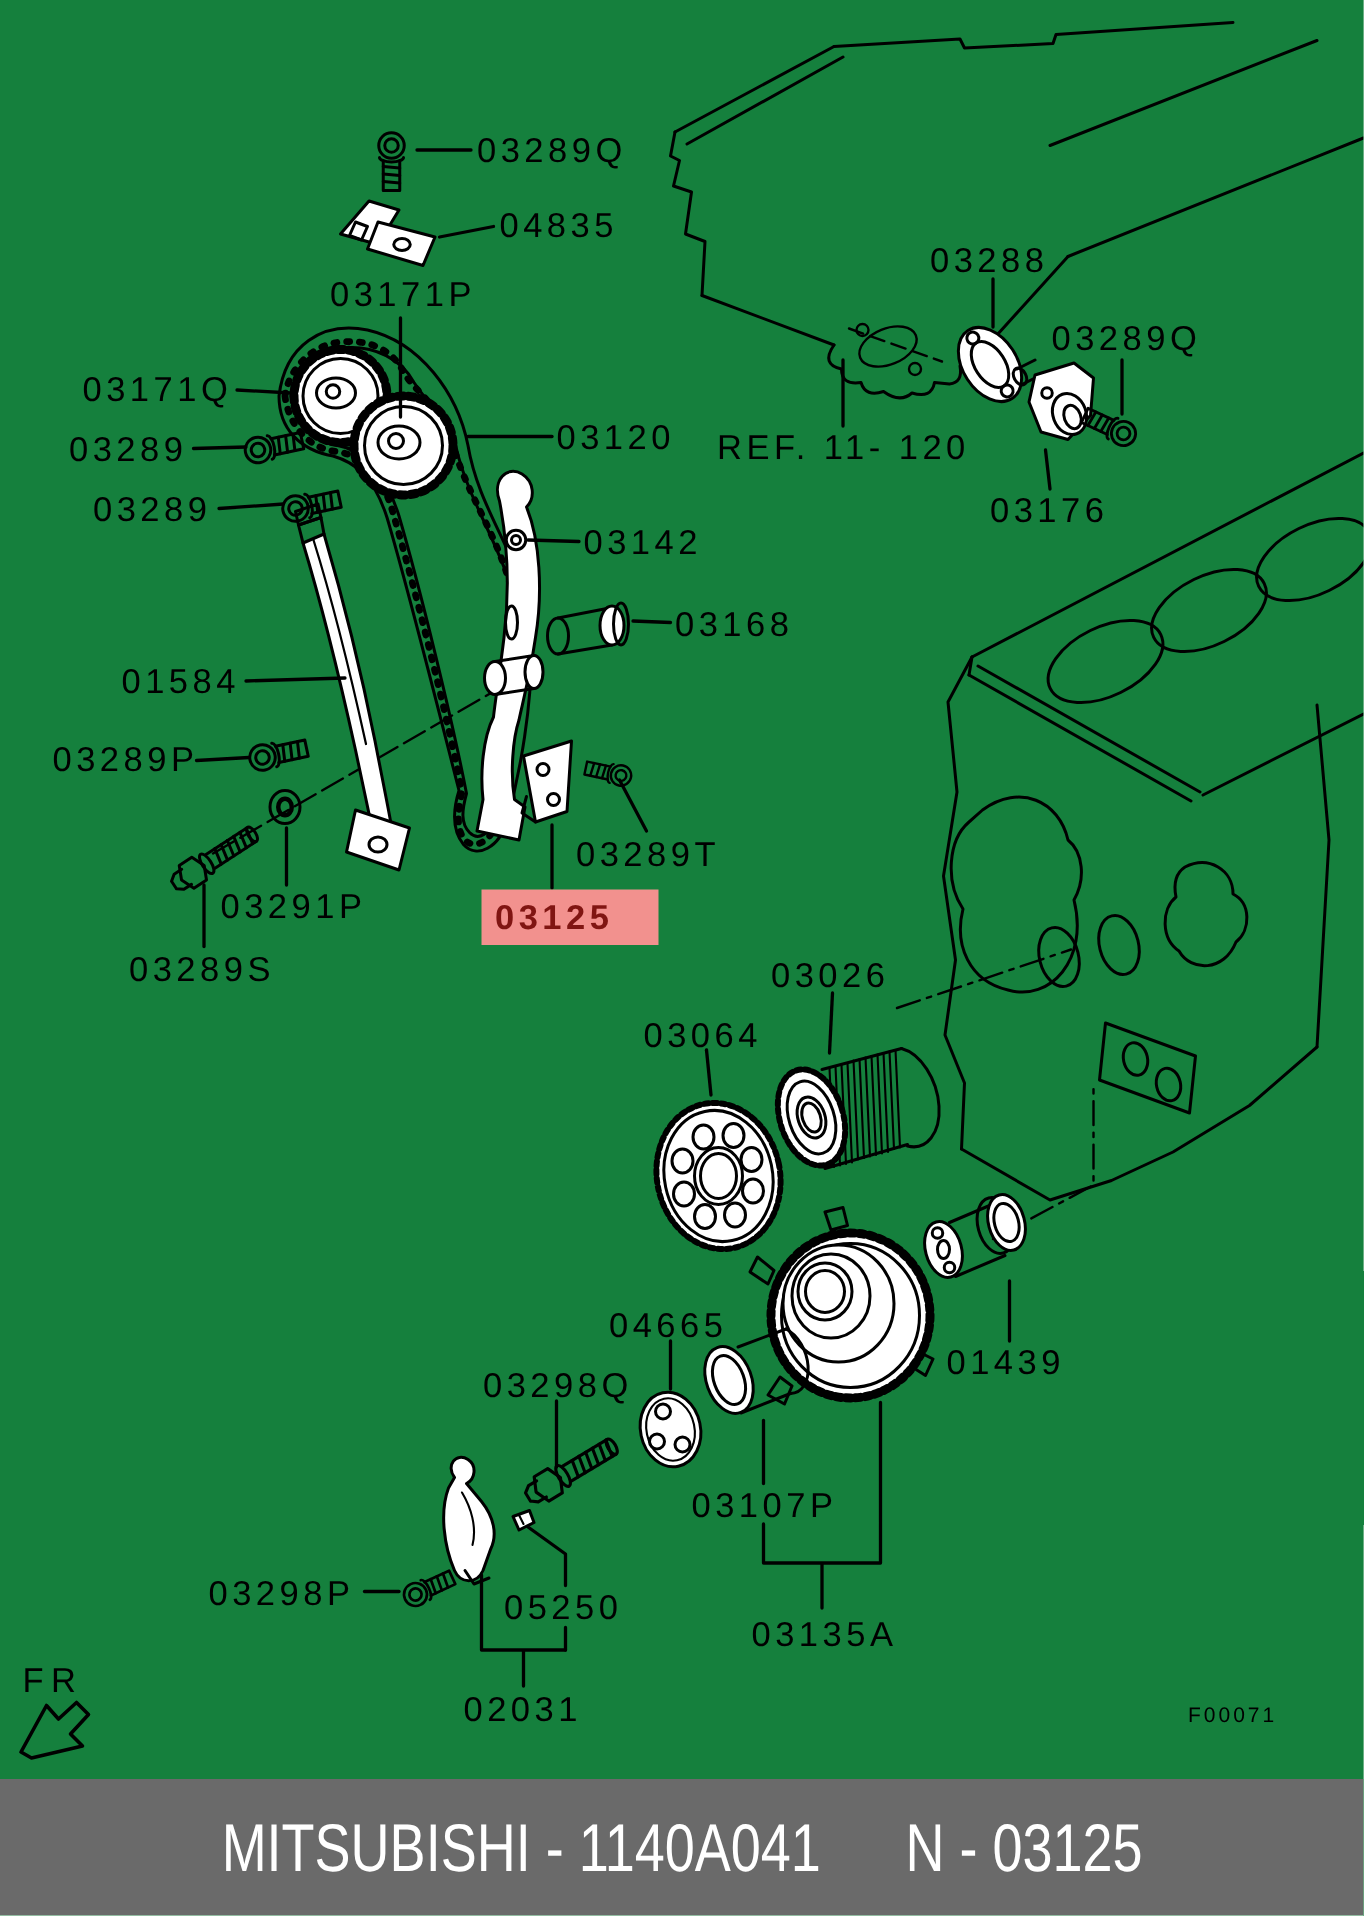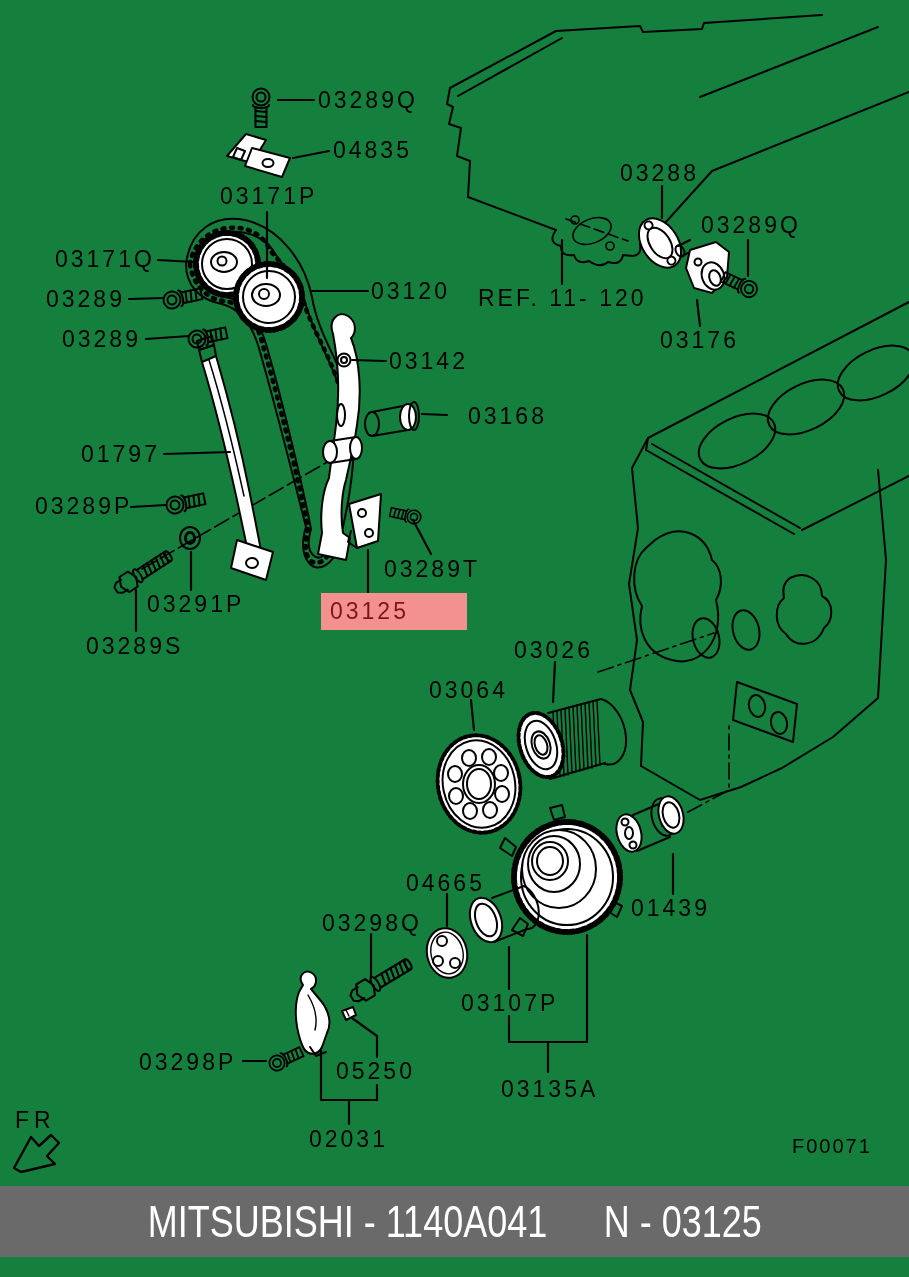--- a/index.html
+++ b/index.html
@@ -1,25 +1,25 @@
 <!DOCTYPE html>
 <html><head>
 <meta charset="utf-8">
 <style>
   html,body{margin:0;padding:0;background:#fff;}
   .screen{position:relative;width:909px;height:1277px;background:#15803d;overflow:hidden;
           font-family:"Liberation Sans",sans-serif;padding-left:12px;}
   svg{position:absolute;left:0;top:0;}
   .pl{position:absolute;font-size:23px;line-height:1.05;letter-spacing:3px;color:#000;
       white-space:nowrap;}
-  .pl.small{font-size:20px;letter-spacing:2px;}
-  .hl-box{position:absolute;left:321px;top:593px;width:146px;height:37px;
-      background:#f2918e;display:flex;align-items:center;}
+  .pl.small{font-size:14px;letter-spacing:2px;}
+  .hl-box{position:absolute;left:321px;top:593px;width:118px;height:37px;
+      background:#f2918e;display:flex;align-items:center;font-weight:bold;}
   .hl-box .pl{position:static;color:#801512;padding-left:9px;letter-spacing:3px;}
-  .footer{position:absolute;left:0;top:1186px;width:909px;height:71px;background:#6a6a6a;
+  .footer{position:absolute;left:0;top:1186px;width:909px;height:91px;background:#6a6a6a;
       display:flex;align-items:center;justify-content:center;}
   .footer-inner{transform:scaleX(0.8);color:#fff;font-size:45px;letter-spacing:0;
       white-space:nowrap;}
   .footer-inner .seg2{margin-left:58px;}
 </style>
 </head>
 <body>
 
 <div class="screen">
 
@@ -291,22 +291,22 @@
 <div class="pl" style="left:220px;top:184px">03171P</div>
 <div class="pl" style="left:55px;top:247px">03171Q</div>
 <div class="pl" style="left:46px;top:287px">03289</div>
 <div class="pl" style="left:62px;top:327px">03289</div>
 <div class="pl" style="left:371px;top:279px">03120</div>
 <div class="pl" style="left:478px;top:286px">REF. 11- 120</div>
 <div class="pl" style="left:620px;top:161px">03288</div>
 <div class="pl" style="left:701px;top:213px">03289Q</div>
 <div class="pl" style="left:660px;top:328px">03176</div>
 <div class="pl" style="left:389px;top:349px">03142</div>
-<div class="pl" style="left:468px;top:404px">03168</div>
-<div class="pl" style="left:81px;top:442px">01797</div>
+<div class="pl" style="left:450px;top:404px">03168</div>
+<div class="pl" style="left:81px;top:442px">01584</div>
 <div class="pl" style="left:35px;top:494px">03289P</div>
 <div class="pl" style="left:384px;top:557px">03289T</div>
 <div class="hl-box">
   <div class="pl">03125</div>
 </div>
 <div class="pl" style="left:147px;top:592px">03291P</div>
 <div class="pl" style="left:86px;top:634px">03289S</div>
 <div class="pl" style="left:514px;top:638px">03026</div>
 <div class="pl" style="left:429px;top:678px">03064</div>
 <div class="pl" style="left:406px;top:871px">04665</div>

